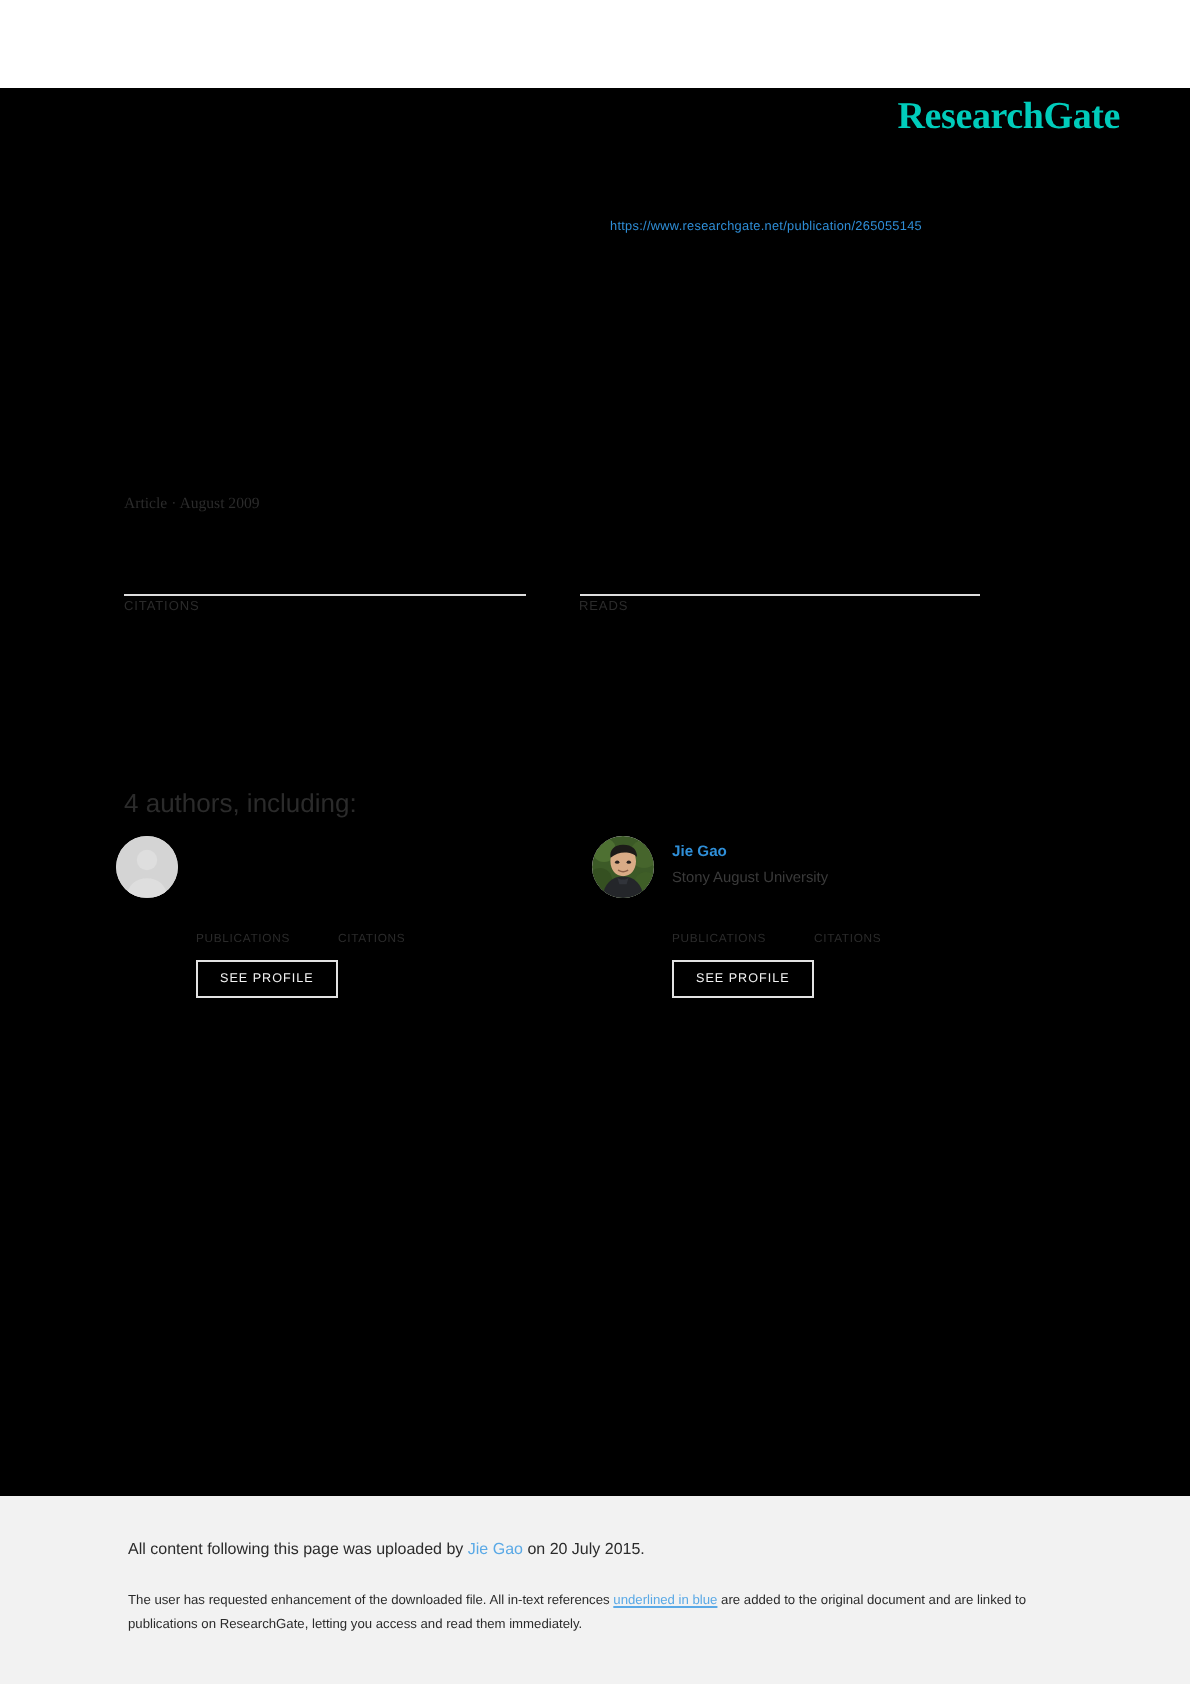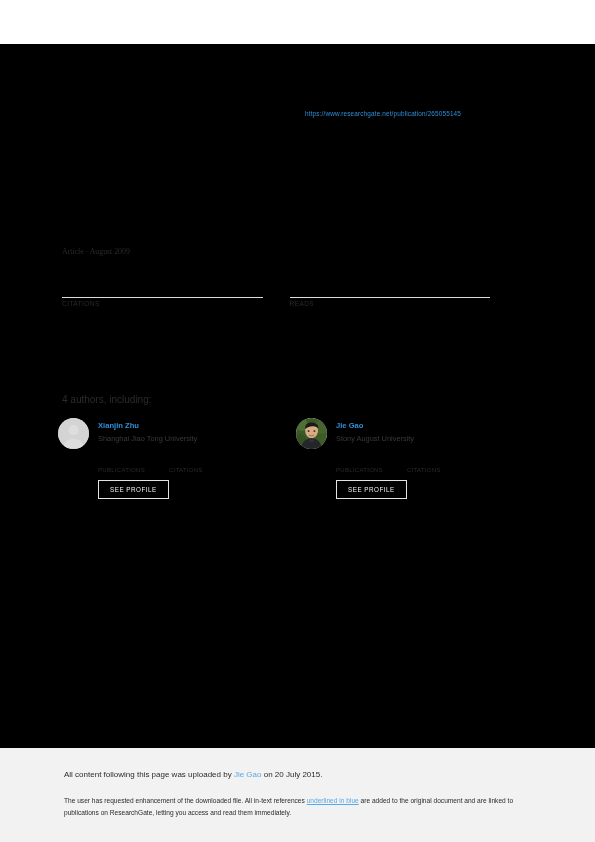--- a/index.html
+++ b/index.html
@@ -95,21 +95,21 @@
     font-size: 6.5px;
     letter-spacing: 0.45px;
     color: #2b2b2b;
   }
 
   
   .authors-heading {
     position: absolute;
     left: 62px;
     top: 350px;
-    font-size: 10px;
+    font-size: 13px;
     color: #2b2b2b;
     white-space: nowrap;
   }
 
   
   .authors-grid {
     position: absolute;
     left: 58px;
     top: 374px;
     width: 480px;
@@ -214,20 +214,21 @@
     text-decoration: underline;
   }
 </style>
 </head>
 <body>
 
 <div class="top-strip"></div>
 
 <div class="doc-body">
 
+  <div class="rg-logo">ResearchGate</div>
 
   <div class="pub-url">https://www.researchgate.net/publication/265055145</div>
 
   <div class="article-meta">Article · August 2009</div>
 
   <div class="stats-row">
 
     <div class="stat-col">
       <div class="stat-number"></div>
       <div class="stat-rule"></div>
@@ -247,24 +248,20 @@
   <div class="authors-grid">
 
     <div class="author-card">
       <div class="author-head">
         <div class="avatar">
           <svg width="31" height="31" viewBox="0 0 31 31">
             <circle cx="15.5" cy="15.5" r="15.5" fill="#d4d4d4"></circle>
             <circle cx="15.5" cy="12" r="5.1" fill="#dedede"></circle>
             <path d="M5.2 30.5c0.6-6.2 5.0-9.4 10.3-9.4s9.7 3.2 10.3 9.4z" fill="#dedede"></path>
           </svg>
-        </div>
-        <div class="author-text">
-          <div class="author-name">Xianjin Zhu</div>
-          <div class="author-affil">Shanghai Jiao Tong University</div>
         </div>
       </div>
 
       <div class="author-stats">
         <div class="astat">
           <div class="astat-num"></div>
           <div class="astat-label">PUBLICATIONS</div>
         </div>
         <div class="astat">
           <div class="astat-num"></div>

